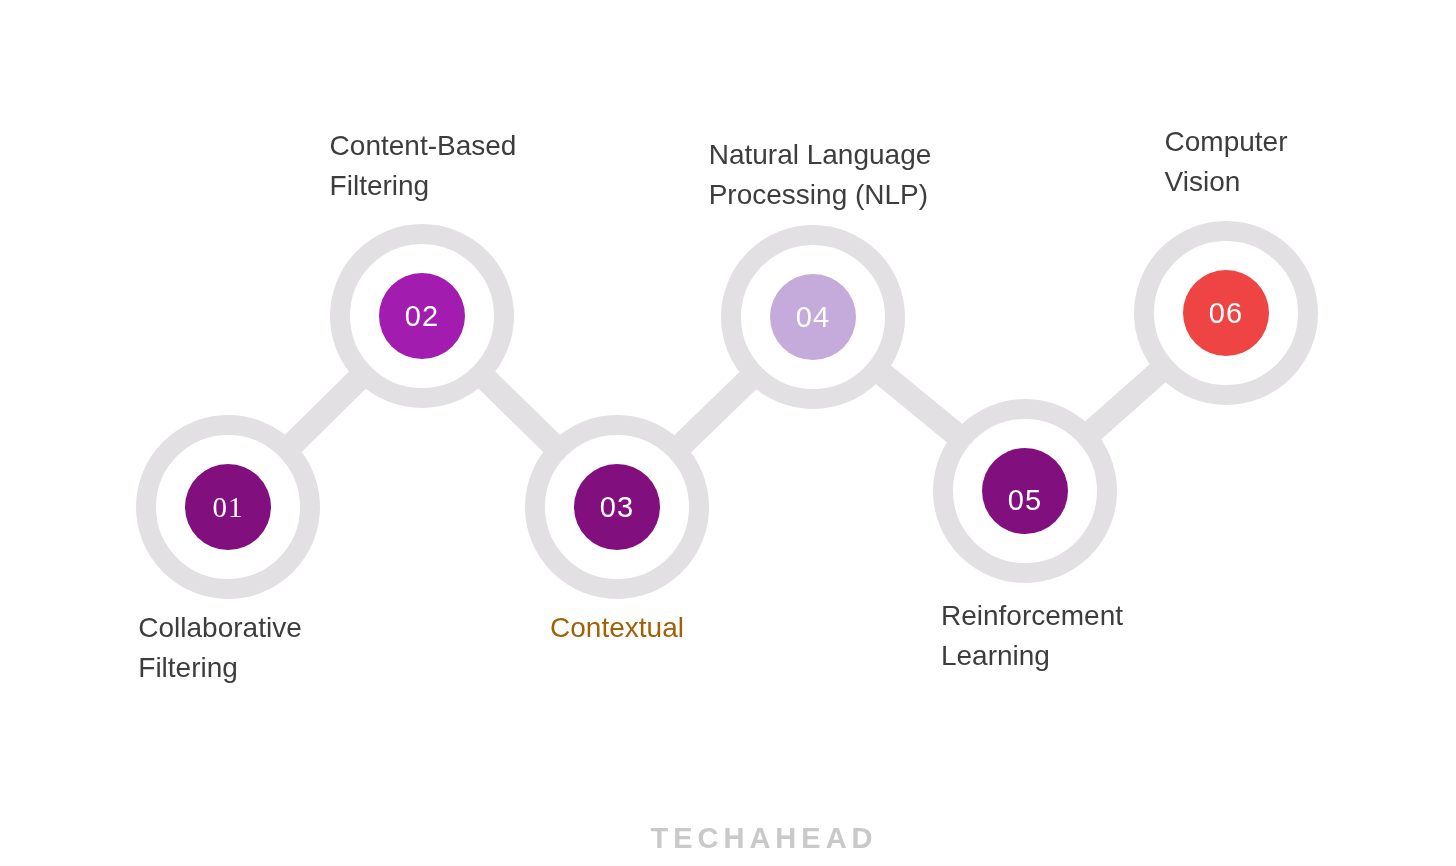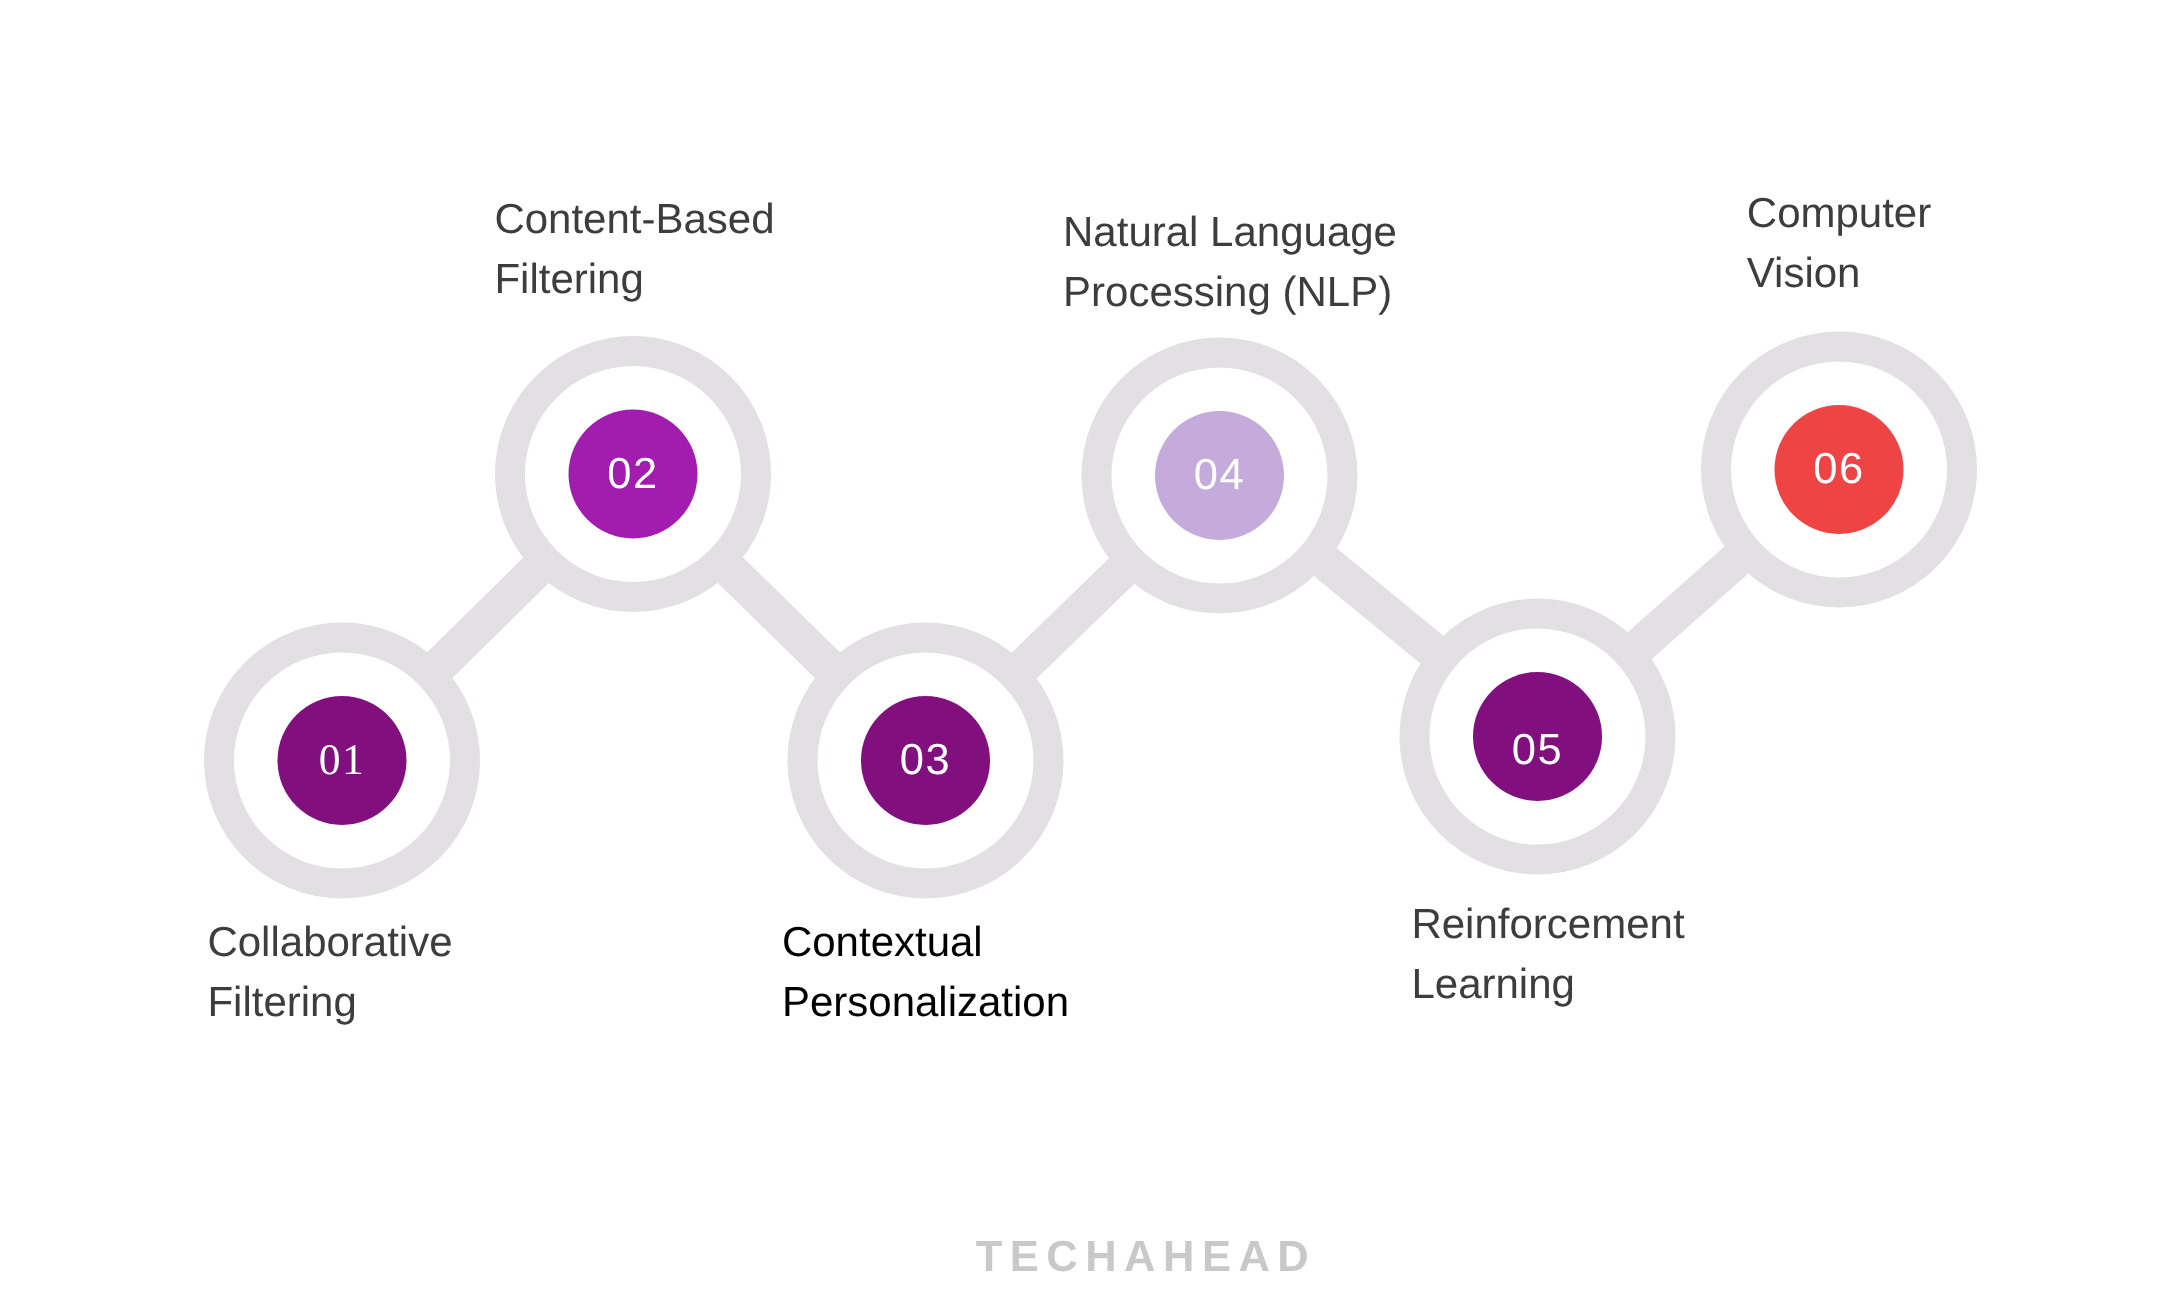--- a/index.html
+++ b/index.html
@@ -92,23 +92,22 @@
       <span style="color: rgb(255, 255, 255);">02</span>
     </div>
     <div class="step-label" style="left: 423px; top: 126px; color: rgb(61, 61, 61);">
       <div>Content-Based</div>
       <div>Filtering</div>
     </div>
     <div class="ring" style="left: 525px; top: 415px; border-color: rgb(226, 224, 226);"></div>
     <div class="num-circle" style="left: 574px; top: 464px; background: rgb(129, 16, 126);">
       <span style="color: rgb(255, 255, 255);">03</span>
     </div>
-    <div class="step-label" style="left: 617px; top: 608px; color: #000000;">
+    <div class="step-label" style="left: 617px; top: 608px; color: #a16207;">
       <div>Contextual</div>
-      <div>Personalization</div>
     </div>
     <div class="ring" style="left: 721px; top: 225px; border-color: rgb(226, 224, 226);"></div>
     <div class="num-circle" style="left: 770px; top: 274px; background: rgb(197, 171, 220);">
       <span style="color: rgb(255, 255, 255);">04</span>
     </div>
     <div class="step-label" style="left: 820px; top: 124px; color: rgb(61, 61, 61); margin-top: 11px;">
       <div>Natural Language</div>
       <div>Processing (NLP)</div>
     </div>
     <div class="ring" style="left: 933px; top: 399px; border-color: rgb(226, 224, 226);"></div>

